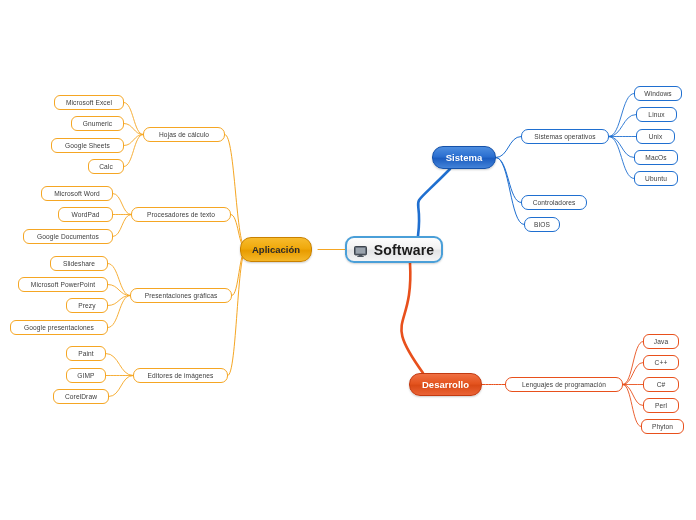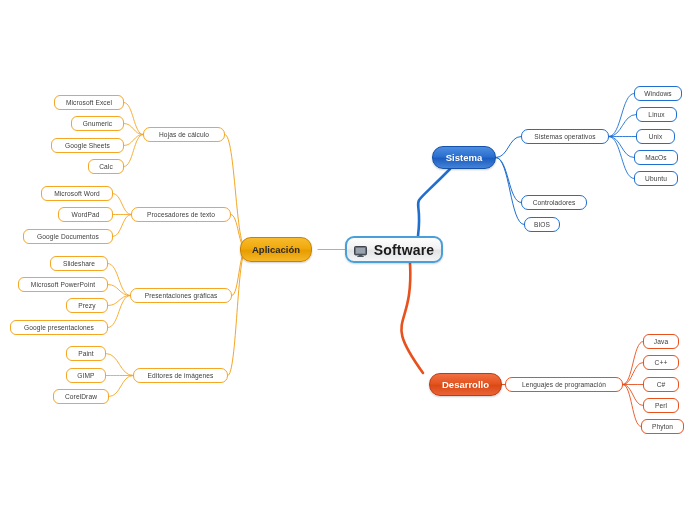--- a/index.html
+++ b/index.html
@@ -63,21 +63,20 @@
   }
   .lvl1.blue {
     border-color: #1551a8;
     background: linear-gradient(to bottom, #4e8ee0 0%, #2b6fd0 45%, #1c5dc0 55%, #4483d8 100%);
     color: #ffffff;
   }
   .lvl1.red {
     border-color: #c23a11;
     background: linear-gradient(to bottom, #f07043 0%, #e4541f 45%, #da4a16 55%, #ea6336 100%);
     color: #ffffff;
-    margin-left: 20px;
   }
 
   
   .lvl2, .lvl3 {
     background: #ffffff;
     border-width: 1.4px;
     border-radius: 7px;
     font-size: 6.6px;
     color: #3c3c3c;
     padding: 0 5px;

